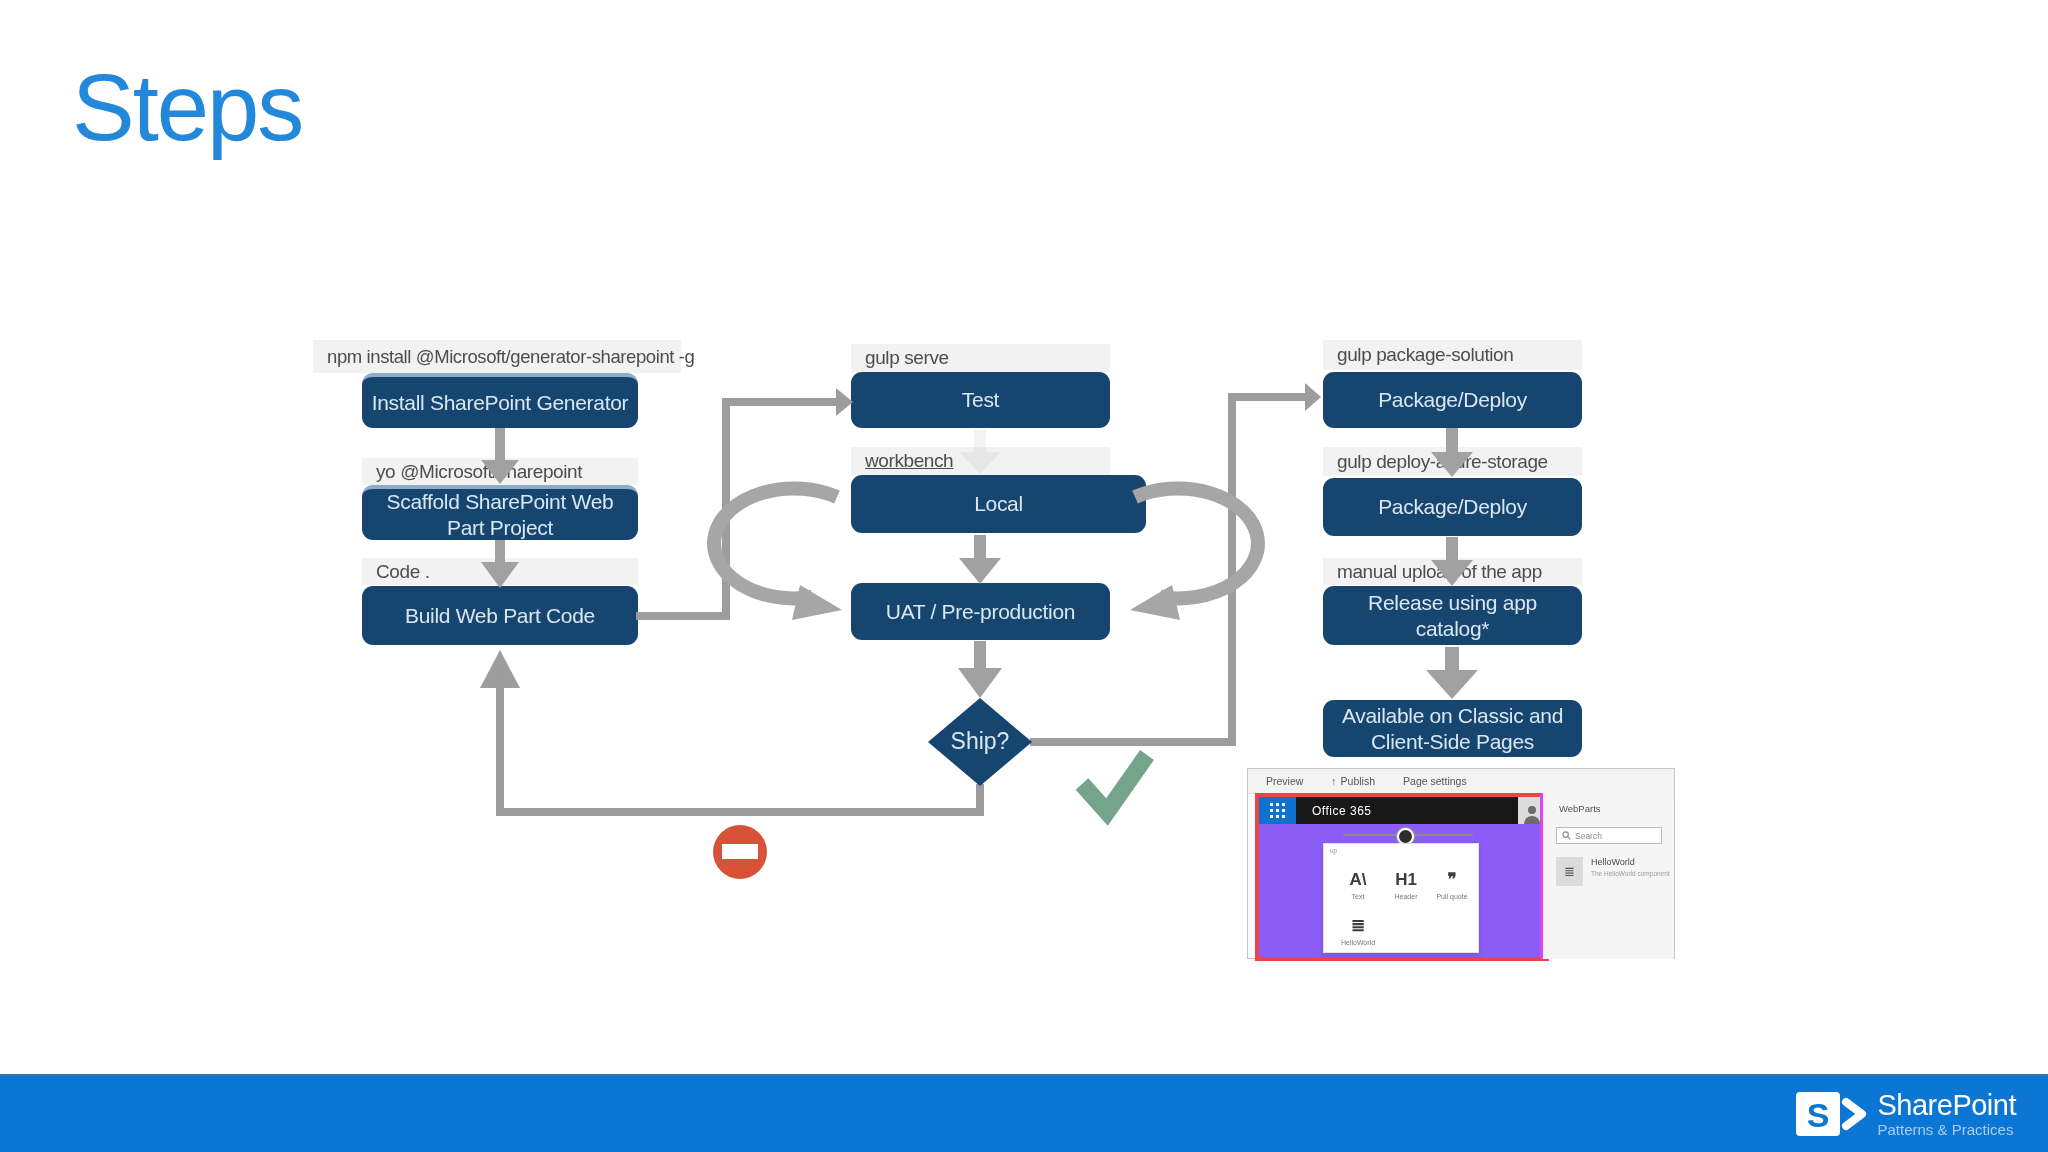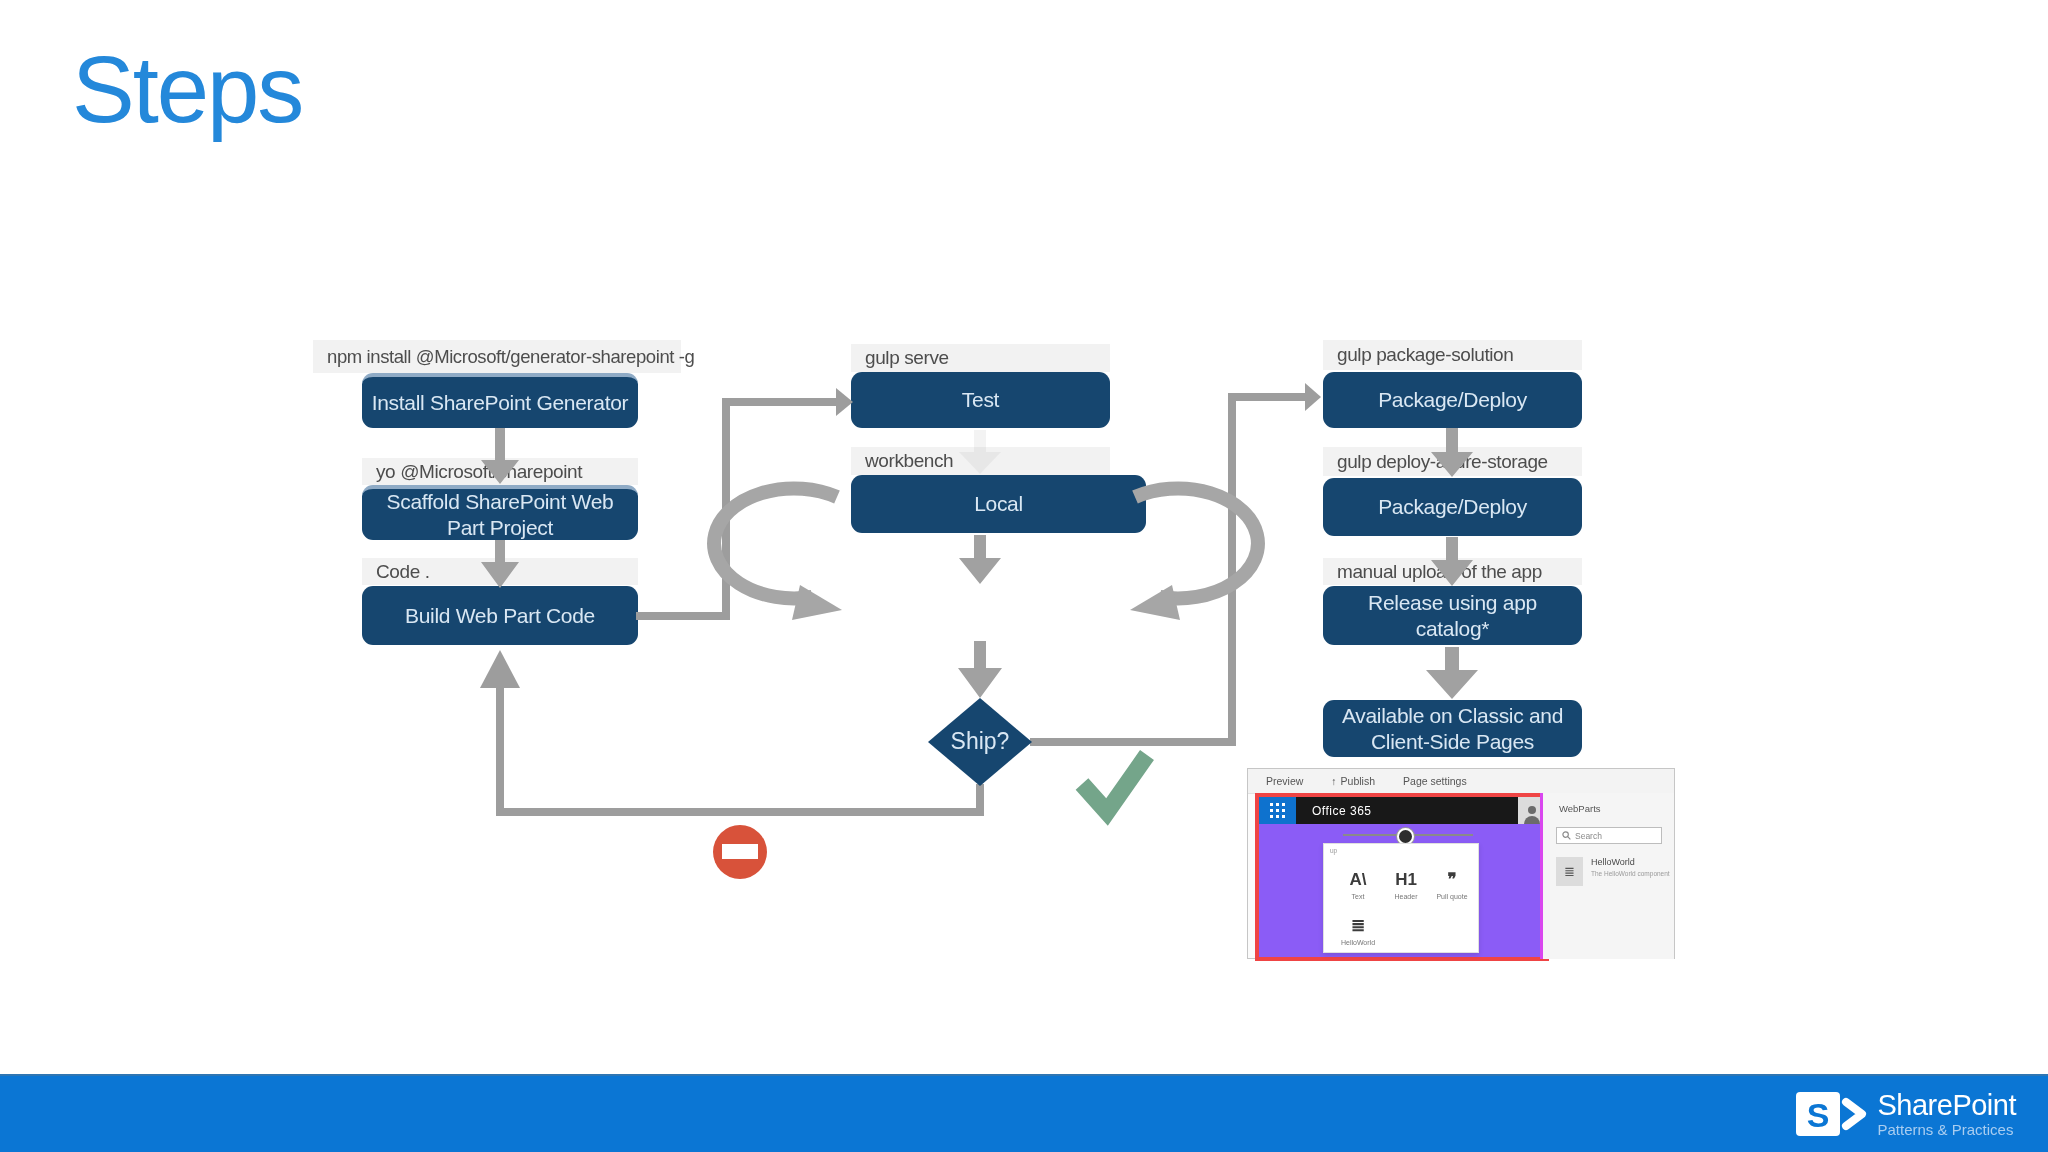--- a/index.html
+++ b/index.html
@@ -1,21 +1,21 @@
 <!DOCTYPE html>
 <html style="--title-blue: #2488da; --box-navy: #16466f; --box-text: #d9e7f3; --label-bg: #f2f2f2; --label-text: #4d4d4d; --arrow-gray: #a1a1a1; --footer-blue: #0b76d4; --check-green: #74a58a; --stop-red: #d8523a;"><head>
 <meta charset="utf-8">
 <style>
   html,body{margin:0;padding:0;background:#888;}
   .slide{
     position:relative;width:2048px;height:1152px;background:#ffffff;
     font-family:"Liberation Sans",sans-serif;overflow:hidden;
   }
   .slide-title{
-    position:absolute;left:72px;top:36px;margin:0;
+    position:absolute;left:72px;top:54px;margin:0;
     font-size:94px;font-weight:400;letter-spacing:-2px;
     color:var(--title-blue,#2488da);
   }
   
   .cmd{
     position:absolute;background:var(--label-bg,#f2f2f2);
     color:var(--label-text,#4d4d4d);
     font-size:19px;letter-spacing:-0.4px;white-space:nowrap;
     display:flex;align-items:center;padding-left:14px;box-sizing:border-box;
   }
@@ -102,23 +102,24 @@
 
   <div class="cmd" style="left:362px;top:458px;width:276px;height:27px;">yo @Microsoft/sharepoint</div>
   <div class="nbox strip" style="left:362px;top:485px;width:276px;height:55px;padding:0 23px;">Scaffold SharePoint Web Part Project</div>
 
   <div class="cmd" style="left:362px;top:558px;width:276px;height:27px;">Code .</div>
   <div class="nbox" style="left:362px;top:586px;width:276px;height:59px;">Build Web Part Code</div>
 
   <div class="cmd" style="left:851px;top:344px;width:259px;height:28px;">gulp serve</div>
   <div class="nbox" style="left:851px;top:372px;width:259px;height:56px;">Test</div>
 
-  <div class="cmd" style="left:851px;top:447px;width:259px;height:28px;">workbench</div>
+  <div class="cmd" style="left:851px;top:447px;width:259px;height:28px;text-decoration:underline;">workbench</div>
   <div class="nbox" style="left:851px;top:475px;width:295px;height:58px;">Local</div>
 
+  <div class="nbox" style="left:851px;top:583px;width:259px;height:57px;">UAT / Pre-production</div>
 
   <div class="cmd" style="left:1323px;top:340px;width:259px;height:30px;">gulp package-solution</div>
   <div class="nbox" style="left:1323px;top:372px;width:259px;height:56px;">Package/Deploy</div>
 
   <div class="cmd" style="left:1323px;top:447px;width:259px;height:29px;">gulp deploy-azure-storage</div>
   <div class="nbox" style="left:1323px;top:478px;width:259px;height:58px;">Package/Deploy</div>
 
   <div class="cmd" style="left:1323px;top:558px;width:259px;height:27px;">manual upload of the app</div>
   <div class="nbox" style="left:1323px;top:586px;width:259px;height:59px;padding:0 10px;">Release using app catalog*</div>
 

